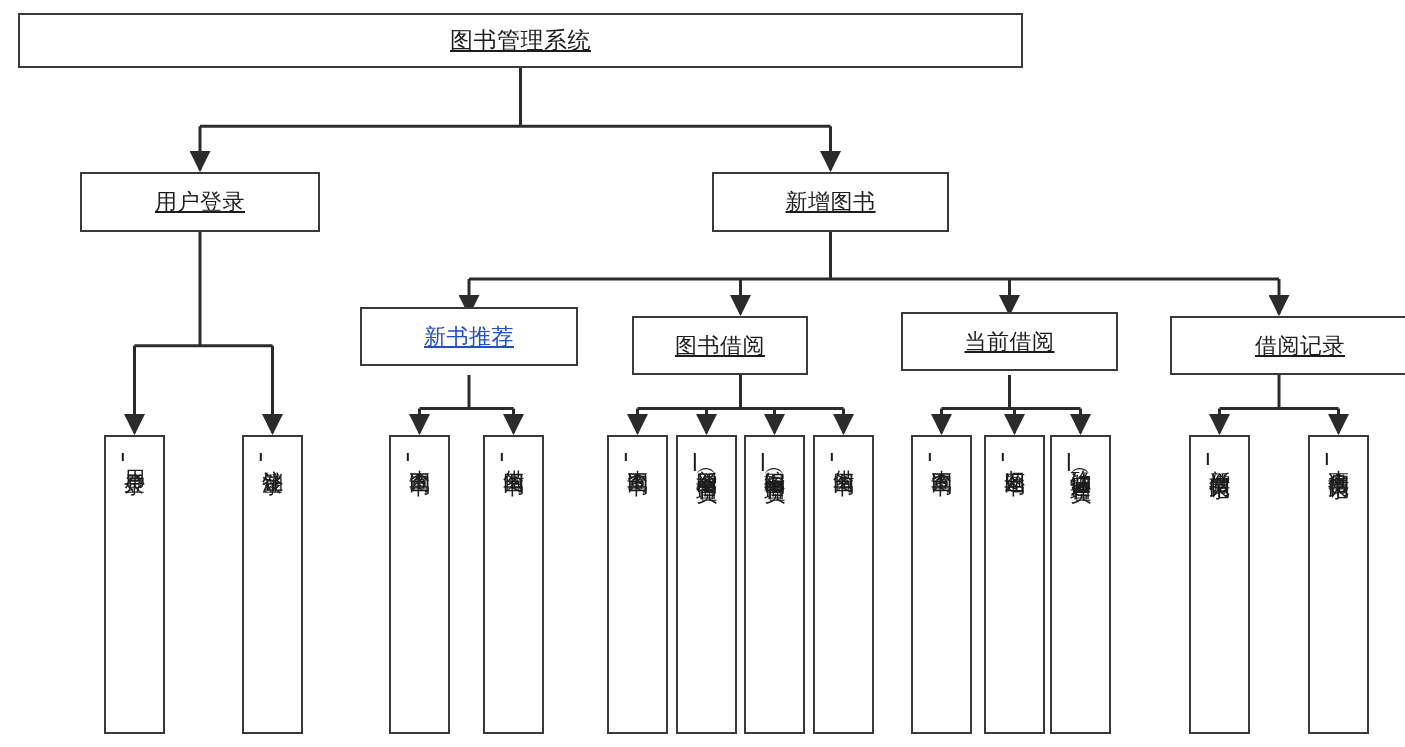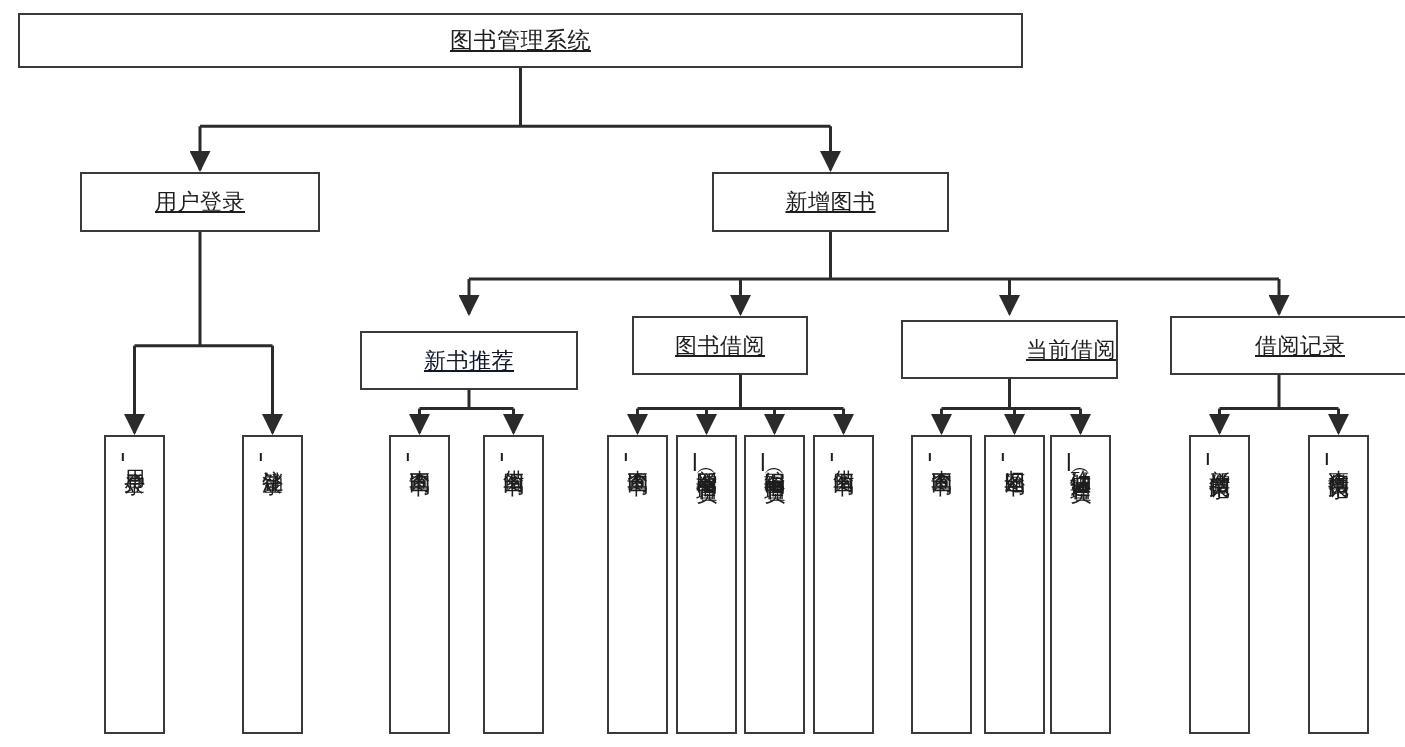--- a/index.html
+++ b/index.html
@@ -121,27 +121,27 @@
   <div id="node-layer">
       <div class="node horizontal root" style="left: 18px; top: 13px; width: 1005px; height: 55px; border-color: rgb(58, 58, 58); color: rgb(29, 29, 29);">
         <span class="node-label">图书管理系统</span>
       </div>
       <div class="node horizontal" style="left: 80px; top: 172px; width: 240px; height: 60px; border-color: rgb(58, 58, 58); color: rgb(29, 29, 29);">
         <span class="node-label">用户登录</span>
       </div>
       <div class="node horizontal" style="left: 712px; top: 172px; width: 237px; height: 60px; border-color: rgb(58, 58, 58); color: rgb(29, 29, 29);">
         <span class="node-label">新增图书</span>
       </div>
-      <div class="node horizontal" style="left: 360px; top: 331px; width: 218px; height: 59px; border-color: rgb(58, 58, 58); color: #0f172a;">
+      <div class="node horizontal" style="left: 360px; top: 307px; width: 218px; height: 59px; border-color: rgb(58, 58, 58); color: #1d4ed8;">
         <span class="node-label">新书推荐</span>
       </div>
       <div class="node horizontal" style="left: 632px; top: 316px; width: 176px; height: 59px; border-color: rgb(58, 58, 58); color: rgb(29, 29, 29);">
         <span class="node-label">图书借阅</span>
       </div>
-      <div class="node horizontal" style="left: 901px; top: 320px; width: 217px; height: 59px; border-color: rgb(58, 58, 58); color: rgb(29, 29, 29); justify-content: flex-end;">
+      <div class="node horizontal" style="left: 901px; top: 312px; width: 217px; height: 59px; border-color: rgb(58, 58, 58); color: rgb(29, 29, 29);">
         <span class="node-label">当前借阅</span>
       </div>
       <div class="node horizontal" style="left: 1170px; top: 316px; width: 260px; height: 59px; border-color: rgb(58, 58, 58); color: rgb(29, 29, 29);">
         <span class="node-label">借阅记录</span>
       </div>
       <div class="node vertical" style="left: 104px; top: 435px; width: 61px; height: 299px; border-color: rgb(58, 58, 58); color: rgb(29, 29, 29);">
         <span class="node-label">用户登录</span>
       </div>
       <div class="node vertical" style="left: 242px; top: 435px; width: 61px; height: 299px; border-color: rgb(58, 58, 58); color: rgb(29, 29, 29);">
         <span class="node-label">注销登录</span>

